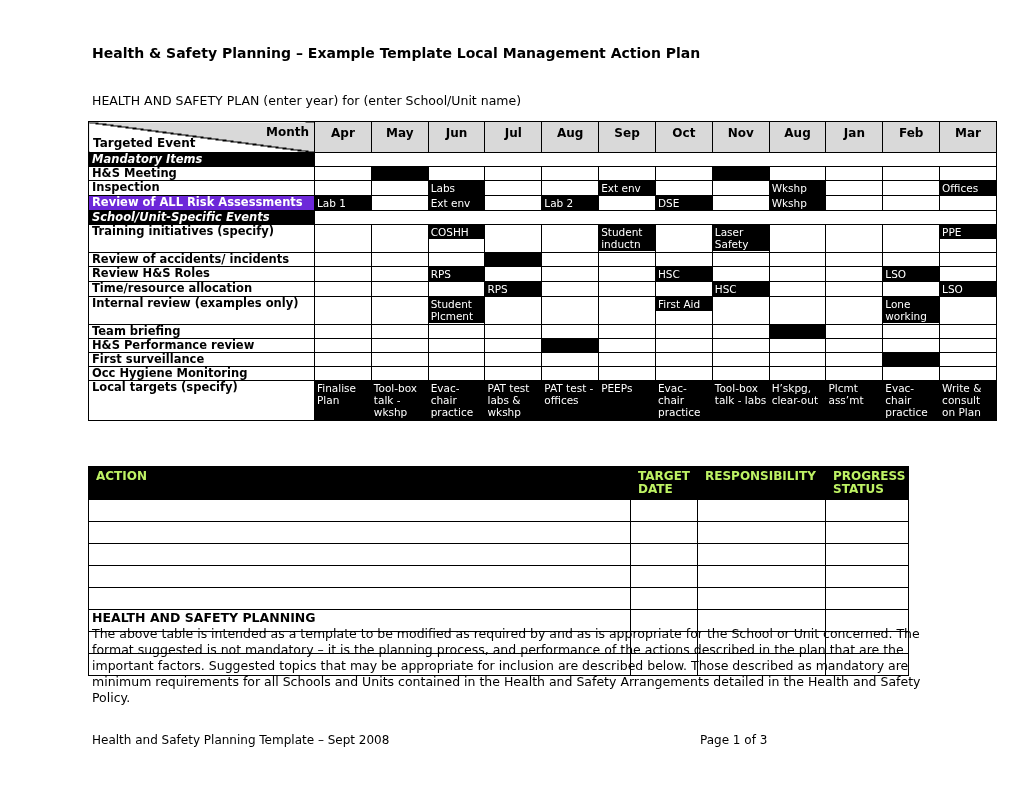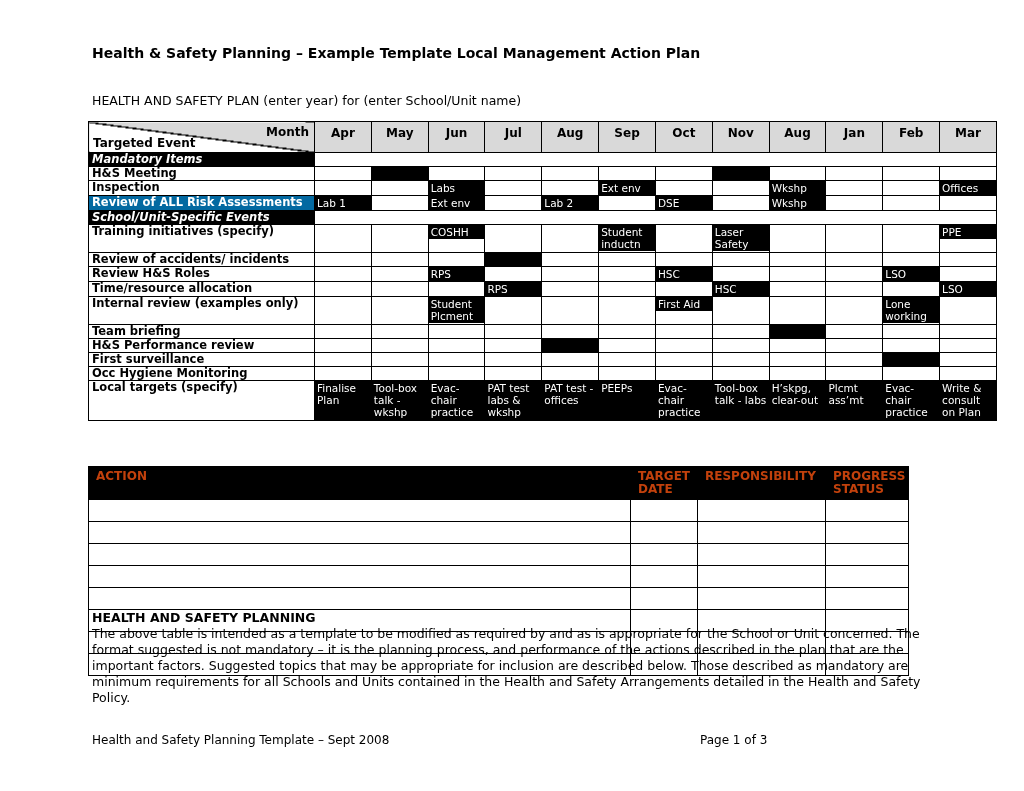--- a/index.html
+++ b/index.html
@@ -27,31 +27,31 @@
       #000000 calc(50% + 0.7px),
       #d9d9d9 calc(50% + 0.7px));
   }
   .corner .t{position:absolute;top:3px;right:5px;font-size:12px;font-weight:bold;}
   .corner .b{position:absolute;bottom:2px;left:4px;font-size:12px;font-weight:bold;}
   tr.lines1{height:14px;}
   tr.lines2{height:28px;}
   tr.lines3{height:40px;}
   .planner td.label{font-size:11.5px;font-weight:bold;line-height:13px;padding:0 3px;white-space:nowrap;}
   .planner td.label.section{background:#000;color:#fff;font-style:italic;}
-  .planner td.label.inverted{background:#0369a1;color:#fff;}
+  .planner td.label.inverted{background:#6d28d9;color:#fff;}
   .planner td.section-rest{background:#fff;}
   .planner td.cell{font-size:10.5px;line-height:12px;padding:0;}
   .planner td.cell.filled{background:#000;color:#fff;padding:1px 2px;}
   .planner .blk{background:#000;color:#fff;padding:1px 2px;min-height:12px;}
 
   
   .action{position:absolute;left:88px;top:466px;width:820px;}
   .action th,.action td{border:1px solid #000;overflow:hidden;}
   .action thead th{
-    background:#000;color:#c2410c;font-size:12px;font-weight:bold;text-align:left;
+    background:#000;color:#bef264;font-size:12px;font-weight:bold;text-align:left;
     vertical-align:top;padding:3px 2px 3px 7px;height:25px;line-height:13px;
   }
   .action tbody tr{height:13.5px;}
 
   
   .notes{position:absolute;left:92px;top:610px;width:845px;font-size:12.5px;line-height:16px;}
   .notes .h{font-weight:bold;}
   .footer-left{position:absolute;left:92px;top:733px;font-size:12px;}
   .footer-right{position:absolute;left:700px;top:733px;font-size:12px;text-align:right;}
 </style>

